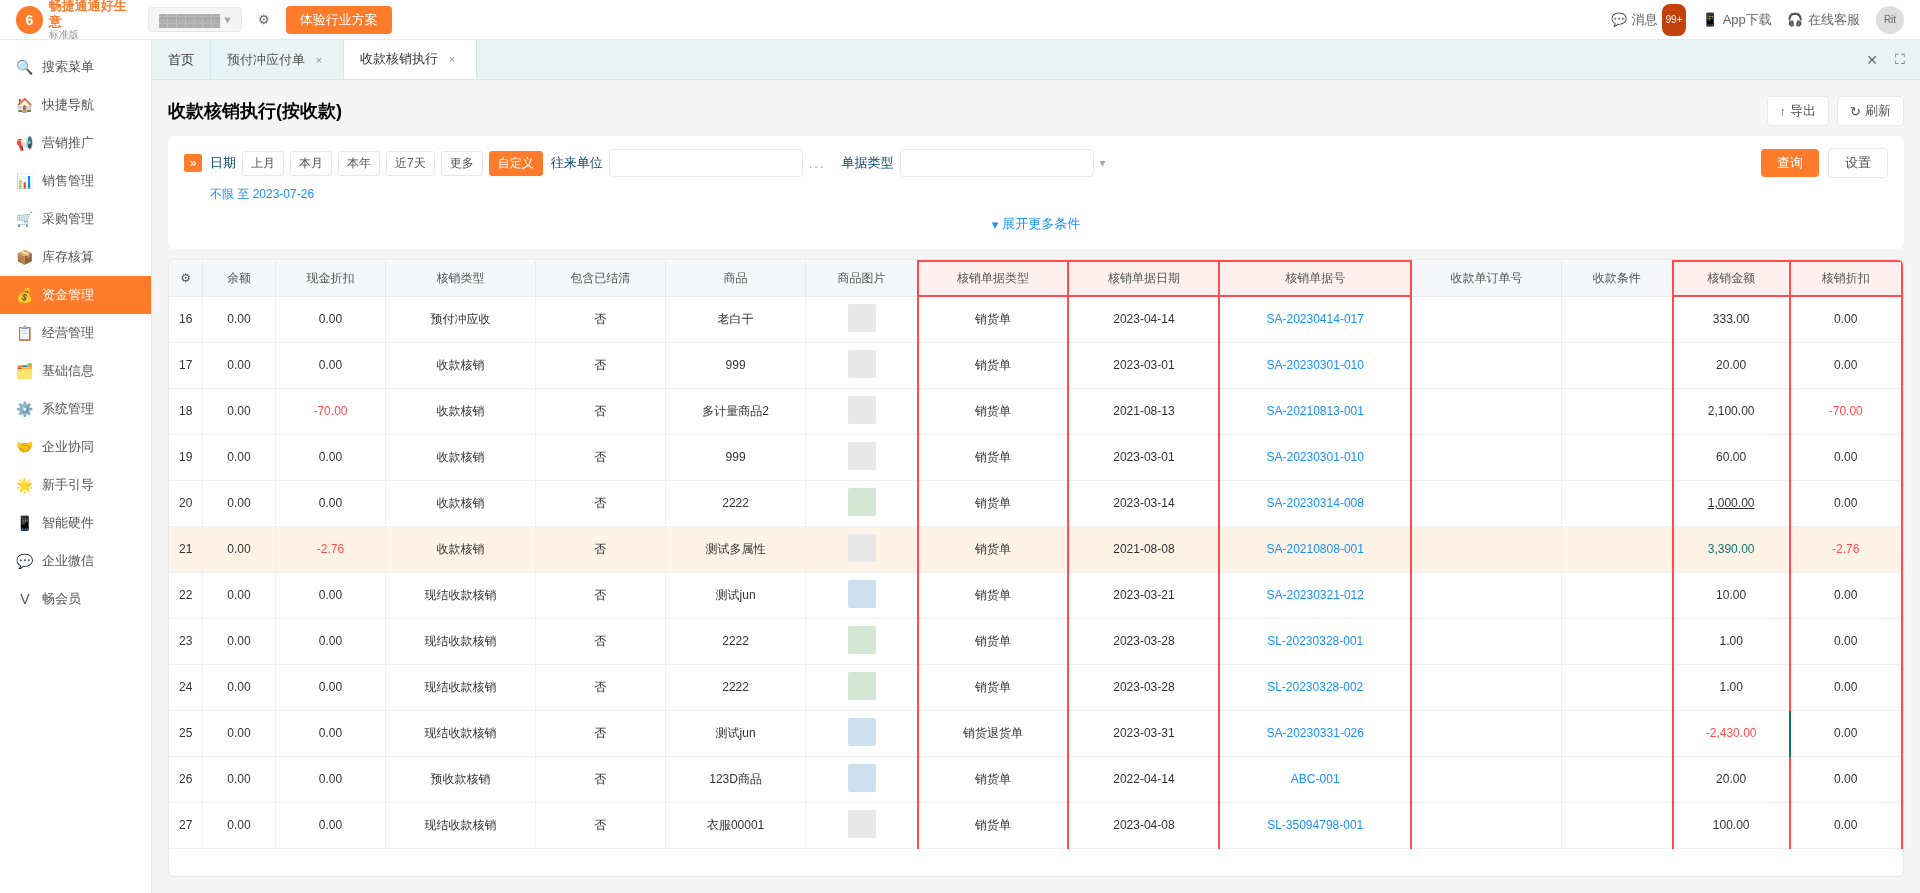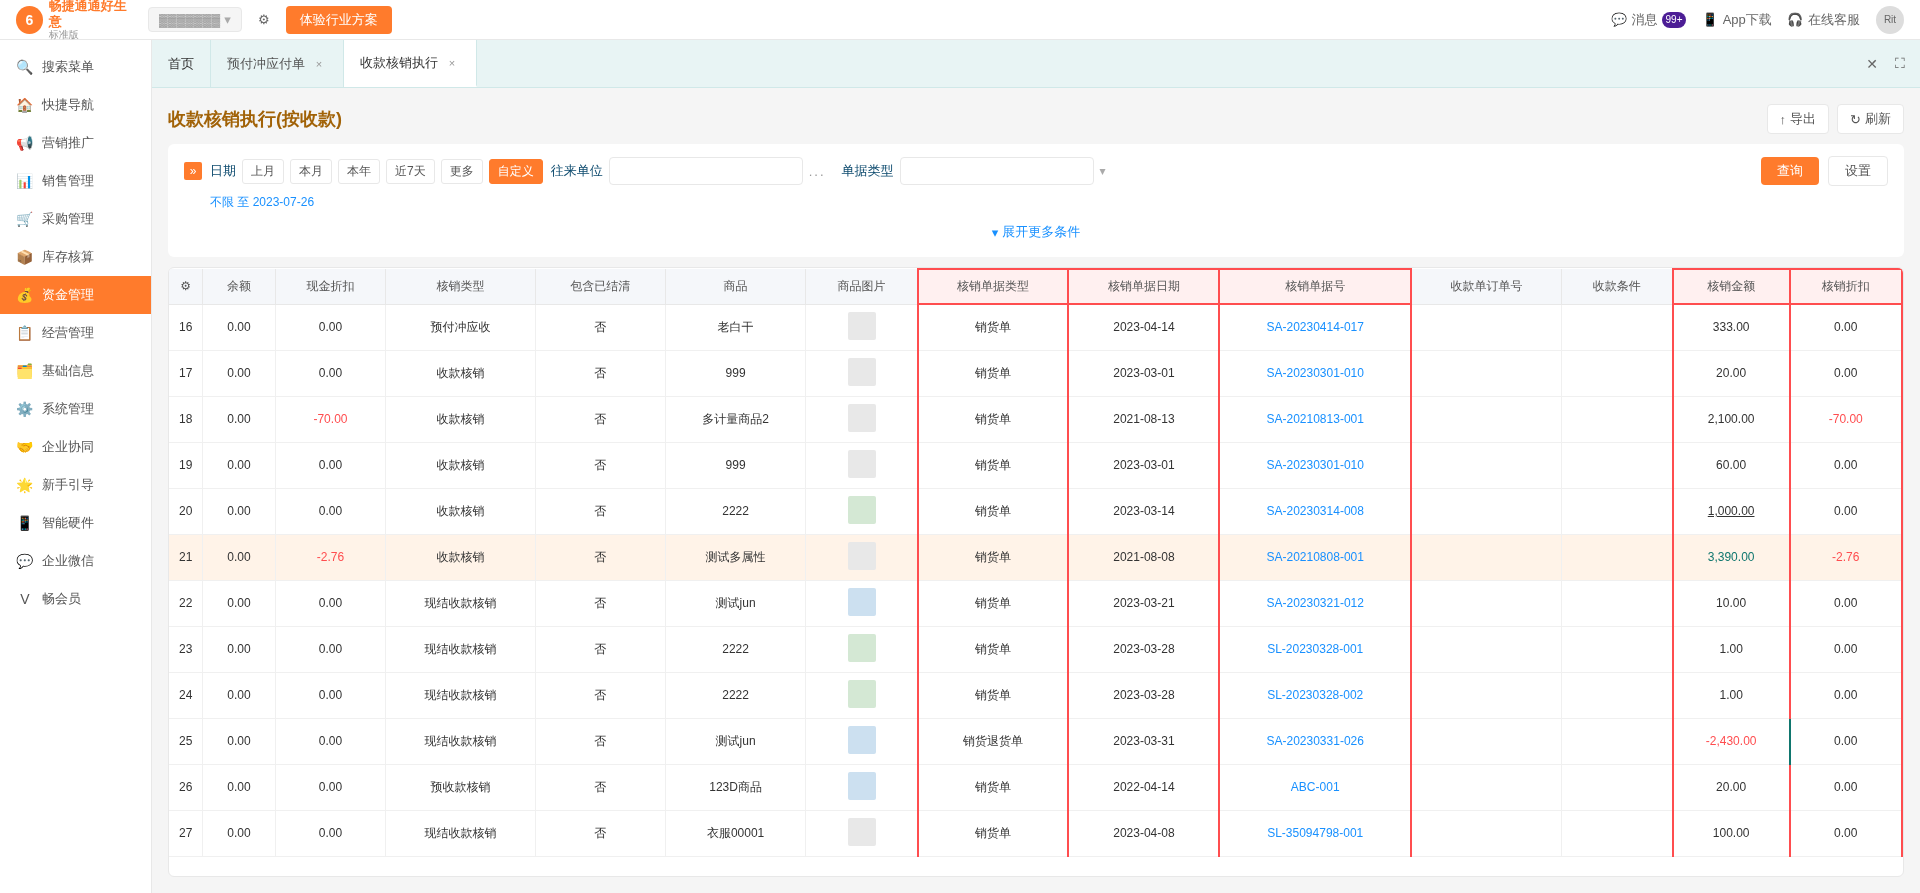--- a/index.html
+++ b/index.html
@@ -8,49 +8,49 @@
     
     .top-bar { height: 40px; background: #fff; display: flex; align-items: center; padding: 0 16px; border-bottom: 1px solid #e8e8e8; gap: 12px; }
     .top-bar-logo { width: 120px; display: flex; align-items: center; gap: 6px; }
     .logo-icon { width: 28px; height: 28px; background: #ff7b2c; border-radius: 50%; display: flex; align-items: center; justify-content: center; color: white; font-size: 14px; font-weight: bold; }
     .top-bar-center { flex: 1; display: flex; align-items: center; gap: 8px; }
     .company-selector { display: flex; align-items: center; gap: 4px; color: #999; font-size: 13px; background: #f5f5f5; padding: 4px 10px; border-radius: 4px; border: 1px solid #e8e8e8; }
     .gear-btn { width: 28px; height: 28px; display: flex; align-items: center; justify-content: center; color: #666; cursor: pointer; }
     .industry-btn { background: #ff7b2c; color: white; border: none; padding: 5px 14px; border-radius: 4px; cursor: pointer; font-size: 13px; }
     .top-bar-right { display: flex; align-items: center; gap: 16px; color: #666; font-size: 13px; }
     .msg-badge { position: relative; display: flex; align-items: center; gap: 4px; }
-    .badge { background: #4c1d95; color: white; font-size: 10px; border-radius: 8px; padding: 0 4px; min-width: 16px; height: 16px; display: flex; align-items: center; justify-content: center; }
+    .badge { background: #c2410c; color: white; font-size: 10px; border-radius: 8px; padding: 0 4px; min-width: 16px; height: 32px; display: flex; align-items: center; justify-content: center; }
     .user-avatar { width: 28px; height: 28px; background: #ddd; border-radius: 50%; display: flex; align-items: center; justify-content: center; color: #666; font-size: 10px; }
 
     
     .layout { display: flex; height: calc(893px - 40px); }
 
     
     .sidebar { width: 152px; background: #fff; border-right: 1px solid #e8e8e8; display: flex; flex-direction: column; padding: 8px 0; }
     .sidebar-item { display: flex; align-items: center; gap: 8px; padding: 10px 16px; cursor: pointer; color: #555; font-size: 13px; border-radius: 0; }
     .sidebar-item.active { background: #ff7b2c; color: white; }
     .sidebar-icon { font-size: 14px; width: 18px; text-align: center; }
 
     
     .main { flex: 1; display: flex; flex-direction: column; overflow: hidden; }
 
     
-    .tab-bar { height: 48px; background: #e8f4f4; display: flex; align-items: stretch; border-bottom: 1px solid #d0e8e8; }
+    .tab-bar { height: 40px; background: #e8f4f4; display: flex; align-items: stretch; border-bottom: 1px solid #d0e8e8; }
     .tab-item { display: flex; align-items: center; gap: 6px; padding: 0 16px; cursor: pointer; font-size: 13px; color: #555; border-right: 1px solid #d0e8e8; white-space: nowrap; }
     .tab-item.home { background: #e8f4f4; color: #333; font-weight: 500; }
     .tab-item.active { background: #fff; color: #333; font-weight: 500; border-bottom: 2px solid #fff; }
     .tab-close { font-size: 11px; color: #999; width: 16px; height: 16px; display: flex; align-items: center; justify-content: center; border-radius: 50%; }
     .tab-spacer { flex: 1; }
     .tab-actions { display: flex; align-items: center; gap: 4px; padding: 0 8px; }
     .tab-action-btn { width: 24px; height: 24px; display: flex; align-items: center; justify-content: center; color: #666; cursor: pointer; font-size: 14px; }
 
     
     .page-content { flex: 1; overflow: hidden; padding: 16px; background: #f5f5f5; display: flex; flex-direction: column; gap: 10px; }
     .page-header { display: flex; align-items: center; justify-content: space-between; }
-    .page-title { font-size: 18px; font-weight: 600; color: #a16207; }
+    .page-title { font-size: 18px; font-weight: 600; color: #000000; }
     .page-actions { display: flex; gap: 8px; }
     .action-btn { display: flex; align-items: center; gap: 4px; padding: 5px 12px; border: 1px solid #e8e8e8; border-radius: 4px; background: #fff; cursor: pointer; color: #555; font-size: 13px; }
 
     
     .filter-bar { background: #fff; border-radius: 6px; padding: 12px 16px; display: flex; flex-direction: column; gap: 8px; }
     .filter-item { display: flex; align-items: center; gap: 6px; }
     .filter-label { color: #0c4a6e; font-size: 13px; white-space: nowrap; }
     .filter-date-group { display: flex; gap: 6px; align-items: center; }
     .filter-date-btn { padding: 3px 8px; border: 1px solid #e8e8e8; border-radius: 3px; cursor: pointer; color: #555; font-size: 12px; background: #fff; }
     .filter-date-btn.custom { background: #ff7b2c; color: white; border-color: #ff7b2c; }

